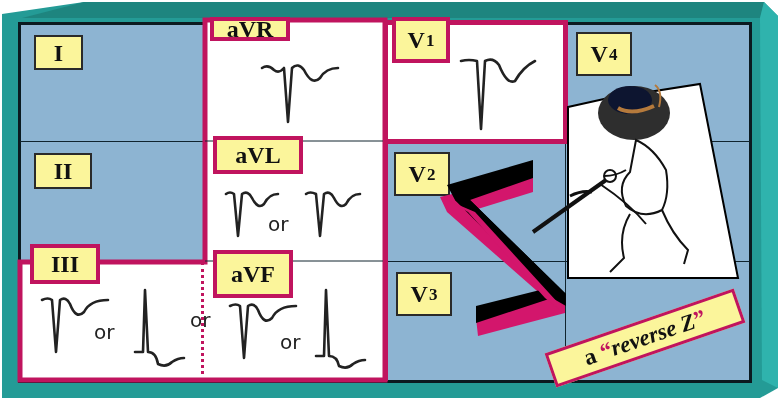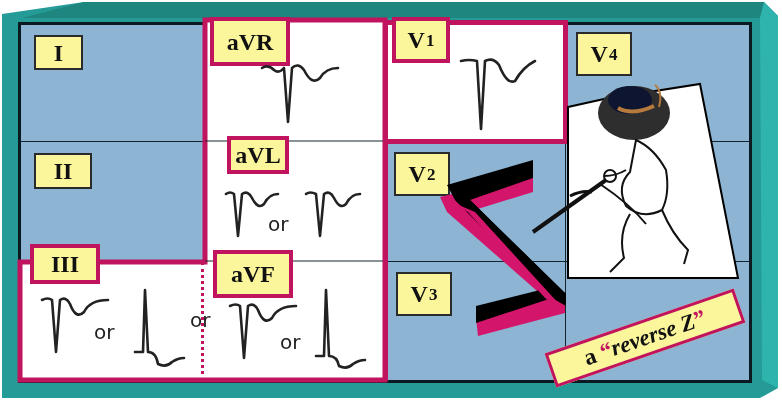--- a/index.html
+++ b/index.html
@@ -54,24 +54,24 @@
 
   <div class="label plain" style="left:34px;top:35px;width:49px;height:35px;">
       <span>I</span>
     </div>
   <div class="label plain" style="left:34px;top:153px;width:58px;height:36px;">
       <span>II</span>
     </div>
   <div class="label mag" style="left:30px;top:244px;width:70px;height:40px;">
       <span>III</span>
     </div>
-  <div class="label mag" style="left:210px;top:17px;width:80px;height:49px;">
+  <div class="label mag" style="left:210px;top:17px;width:80px;height:24px;">
       <span>aVR</span>
     </div>
-  <div class="label mag" style="left:227px;top:136px;width:62px;height:38px;">
+  <div class="label mag" style="left:213px;top:136px;width:90px;height:38px;">
       <span>aVL</span>
     </div>
   <div class="label mag" style="left:213px;top:250px;width:80px;height:48px;">
       <span>aVF</span>
     </div>
   <div class="label mag" style="left:392px;top:17px;width:58px;height:46px;">
       <span>V</span>
       <sub>1</sub>
     </div>
   <div class="label plain" style="left:394px;top:152px;width:56px;height:44px;">

